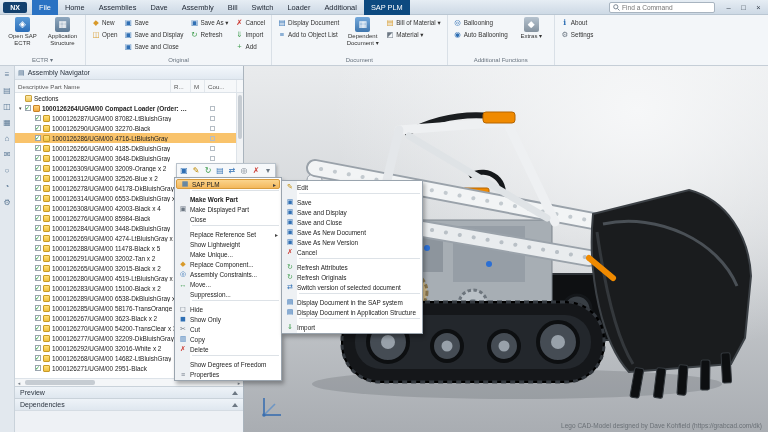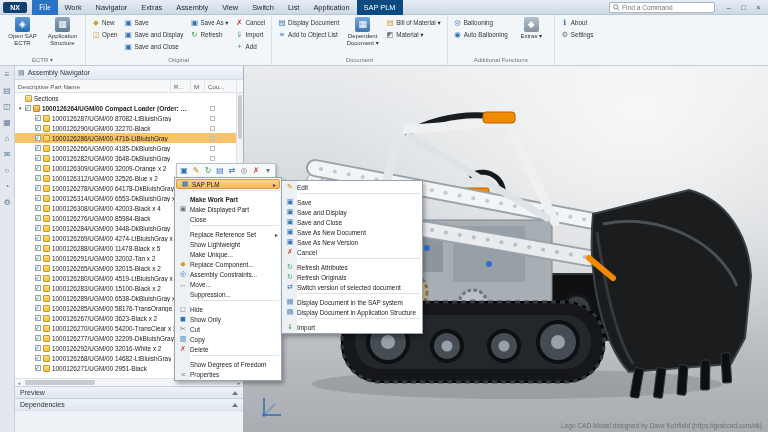--- a/index.html
+++ b/index.html
@@ -4,21 +4,21 @@
 <style>
   * { box-sizing: border-box; margin: 0; padding: 0; }
   html,body { width: 768px; height: 432px; overflow: hidden; }
   body { font-family: "Liberation Sans", "DejaVu Sans", sans-serif; font-size: 7px; color: #222; background:#e9edf1; cursor: default; position: relative; }
 
   
   .titlebar { height: 15px; display:flex; align-items:center; background:linear-gradient(#e6edf4,#cdd9e5); border-bottom:1px solid #b9c6d2; }
   .logo { width:24px; height:11px; margin:0 5px 0 3px; background:#12406e; color:#fff; font-size:7px; font-weight:bold; display:flex; align-items:center; justify-content:center; border-radius:2px; }
   .tabs { display:flex; height:15px; align-items:stretch; }
   .tab { padding:2px 7px; font-size:7.4px; color:#1c2430; display:flex; align-items:center; }
-  .tab.file { background:#2a72c3; color:#fff;font-family:Liberation Serif, serif; }
+  .tab.file { background:#2a72c3; color:#fff; }
   .tab.active { background:#0d4a80; color:#fff; }
   .search { margin-left:auto; display:flex; align-items:center; gap:2px; background:#fff; border:1px solid #a8b4c0; height:11px; width:106px; border-radius:2px; padding:0 3px; }
   .search svg { flex:0 0 auto; }
   .search input { border:none; outline:none; width:100%; font-size:6.6px; color:#444; font-family:inherit; }
   .winctl { display:flex; margin:0 2px 0 6px; }
   .winctl span { width:15px; text-align:center; font-size:7.5px; color:#3a4450; }
 
   
   .ribbon { display:flex; background:#f3f6f9; border-bottom:1px solid #c5ced7; height:51px; }
   .rgroup { display:flex; flex-direction:column; border-right:1px solid #d9e0e7; padding:1px 4px 0; }
@@ -95,49 +95,49 @@
 
 <div class="titlebar">
   <div class="logo">NX</div>
   <div class="tabs">
 
       <div class="tab file">
         <span>File</span>
       </div>
 
       <div class="tab">
-        <span>Work</span>
+        <span>Home</span>
       </div>
 
       <div class="tab">
-        <span>Navigator</span>
+        <span>Assemblies</span>
       </div>
 
       <div class="tab">
-        <span>Extras</span>
+        <span>Dave</span>
       </div>
 
       <div class="tab">
         <span>Assembly</span>
       </div>
 
       <div class="tab">
-        <span>View</span>
+        <span>Bill</span>
       </div>
 
       <div class="tab">
         <span>Switch</span>
       </div>
 
       <div class="tab">
-        <span>List</span>
+        <span>Loader</span>
       </div>
 
       <div class="tab">
-        <span>Application</span>
+        <span>Additional</span>
       </div>
 
       <div class="tab active">
         <span>SAP PLM</span>
       </div>
     </div>
   <div class="search">
     <svg width="7" height="7" viewBox="0 0 10 10">
       <circle cx="4" cy="4" r="3" fill="none" stroke="#7b8691" stroke-width="1.4"></circle>
       <line x1="6.5" y1="6.5" x2="9.3" y2="9.3" stroke="#7b8691" stroke-width="1.4"></line>

